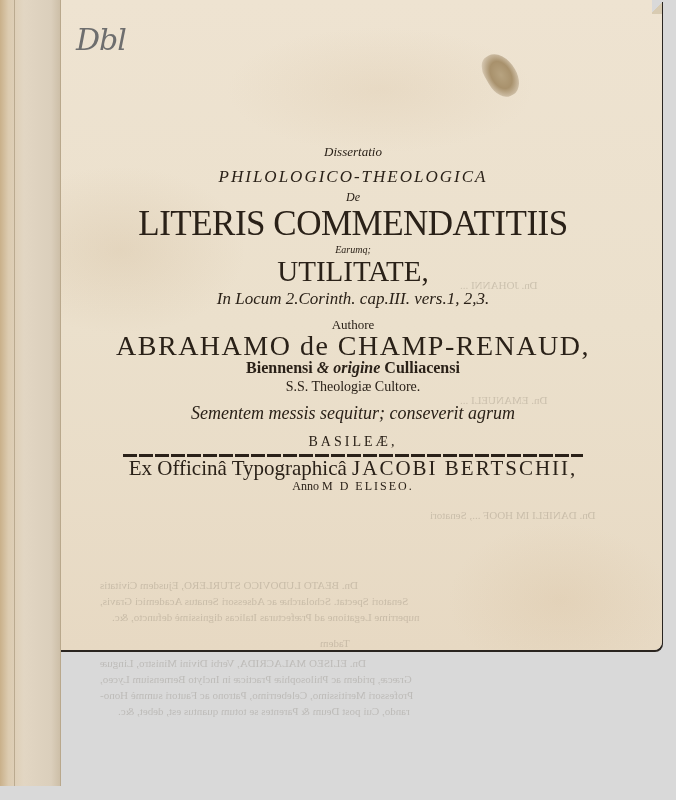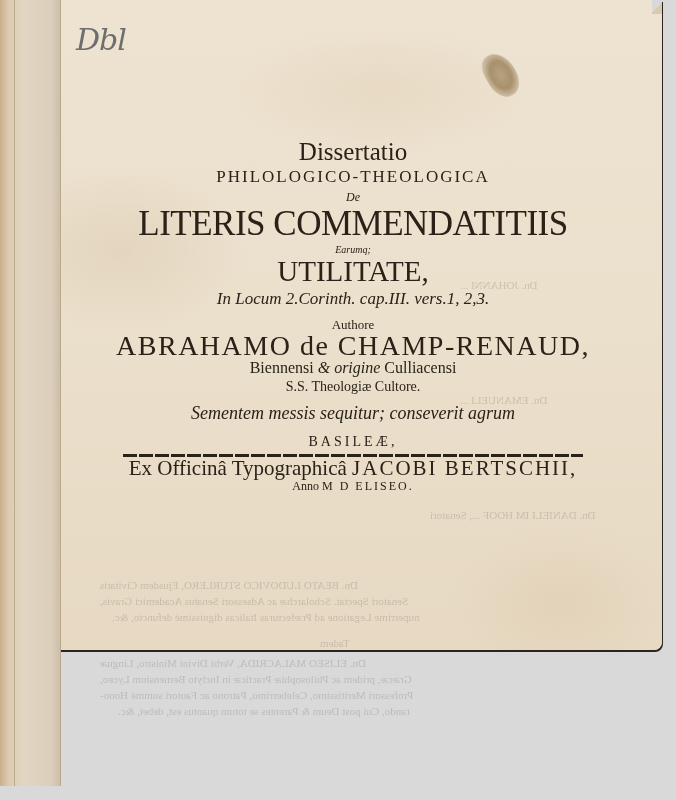--- a/index.html
+++ b/index.html
@@ -40,30 +40,30 @@
     .handwriting {
       position: absolute; left: 76px; top: 22px;
       font-family: "DejaVu Serif", serif; font-style: italic;
       font-size: 30px; color: #6e6e6e; letter-spacing: -1px;
     }
     .title-block {
       position: absolute; left: 80px; top: 140px; width: 546px;
       text-align: center; color: #2a2118;
     }
     .line { display: block; white-space: nowrap; }
-    .dissertatio { font-size: 25px; line-height: 24px; }
-    .philologico { font-size: 17px; letter-spacing: 2px; line-height: 22px; margin-top: 2px; }
+    .dissertatio { font-style: italic; font-size: 13px; line-height: 24px; }
+    .philologico { font-size: 17px; letter-spacing: 2px; line-height: 22px; margin-top: 2px; font-style: italic; }
     .de { font-style: italic; font-size: 12px; line-height: 14px; margin-top: 2px; }
     .literis { font-size: 35px; line-height: 40px; letter-spacing: -0.5px; }
     .earumq { font-style: italic; font-size: 10px; line-height: 12px; margin-top: 0px; }
     .utilitate { font-size: 29px; line-height: 30px; }
     .locum { font-style: italic; font-size: 17px; line-height: 22px; margin-top: 2px; }
     .authore { font-size: 13px; line-height: 18px; margin-top: 6px; }
     .author-name { font-size: 28px; letter-spacing: 1.5px; line-height: 24px; }
-    .origin { font-size: 16px; line-height: 20px; }
+    .origin { font-size: 16px; line-height: 20px; font-weight: bold; }
     .origin i { font-style: italic; }
     .cultore { font-size: 14px; line-height: 18px; text-align: center; }
     .motto { font-style: italic; font-size: 18px; line-height: 22px; margin-top: 6px; }
     .basileae { font-size: 14px; letter-spacing: 3px; line-height: 20px; margin-top: 8px; }
     .rule {
       display: block; margin: 2px auto 0 auto; width: 460px; height: 3px;
       background: repeating-linear-gradient(90deg, #2a2118 0 14px, transparent 14px 16px);
     }
     .officina { font-size: 21px; line-height: 19px; margin-top: 2px; }
     .officina .caps { letter-spacing: 2px; }

